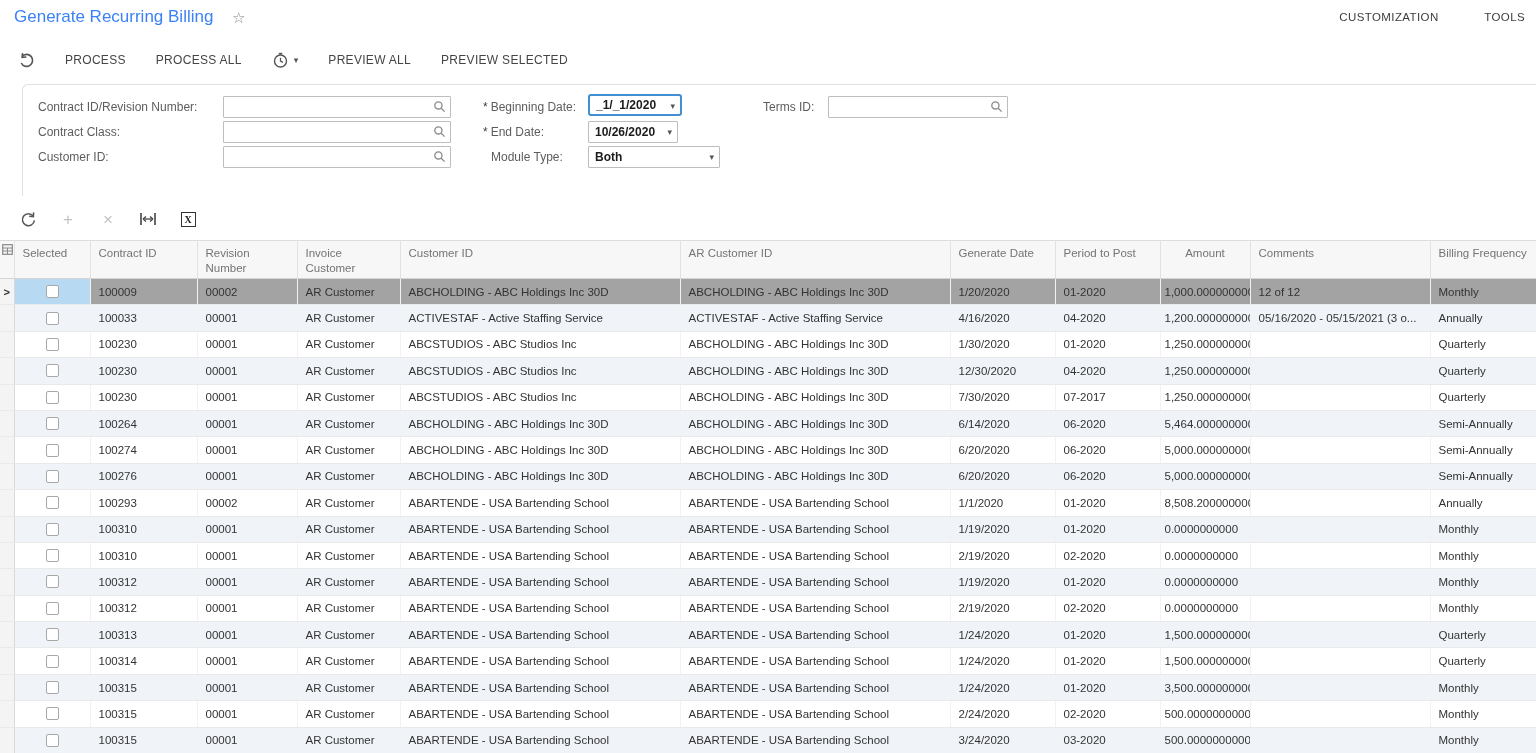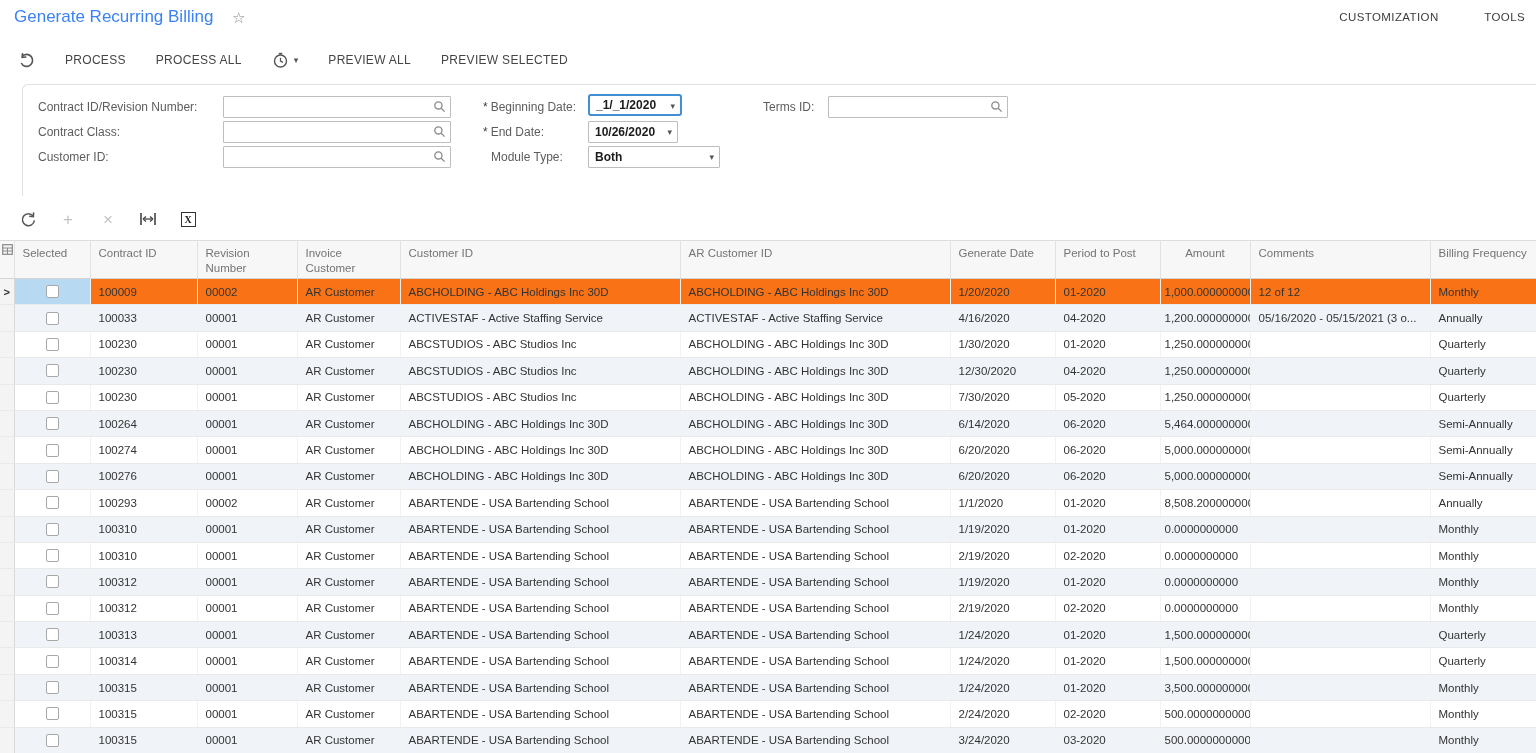--- a/index.html
+++ b/index.html
@@ -49,21 +49,21 @@
   th.corner { padding:3px 0 0 2px; text-align:center; }
   th.amt-h { text-align:center;margin-left:25px; }
   td { height:26.4px; font-size:11.5px; color:#333; padding:0 8px; border-bottom:1px solid #e9e9e9;
     border-right:1px solid #f2f2f2; white-space:nowrap; overflow:hidden; cursor:default; }
   td.rowhead { background:#f4f4f4; border-right:1px solid #d9d9d9; text-align:center; padding:0;
     font-weight:bold; font-size:11px; color:#333; }
   td.selcol { text-align:center; padding:0; }
   td.amt { padding-left:4px; padding-right:0; }
   tr.stripe td { background:#f0f4f9; }
   tr.stripe td.rowhead { background:#f4f4f4; }
-  tr.active td { background:#f97316; }
+  tr.active td { background:#a3a3a3; }
   tr.active td.rowhead { background:#f4f4f4; }
   tr.active td.selcol { background:#b8d9f2; }
   .cb { width:13px; height:13px; border:1px solid #a8a8a8; border-radius:2px; background:#fff; margin:0 auto; cursor:pointer; }
   svg { display:block; }
 </style>
 </head>
 <body>
 
 <div class="titlebar">
   <div class="page-title">Generate Recurring Billing</div>
@@ -293,21 +293,21 @@
           <td class="rowhead"></td>
           <td class="selcol">
             <div class="cb"></div>
           </td>
           <td>100230</td>
           <td>00001</td>
           <td>AR Customer</td>
           <td>ABCSTUDIOS - ABC Studios Inc</td>
           <td>ABCHOLDING - ABC Holdings Inc 30D</td>
           <td>7/30/2020</td>
-          <td>05-2020</td>
+          <td>07-2017</td>
           <td class="amt">1,250.0000000000</td>
           <td></td>
           <td>Quarterly</td>
         </tr>
         <tr class="stripe">
           <td class="rowhead"></td>
           <td class="selcol">
             <div class="cb"></div>
           </td>
           <td>100264</td>

